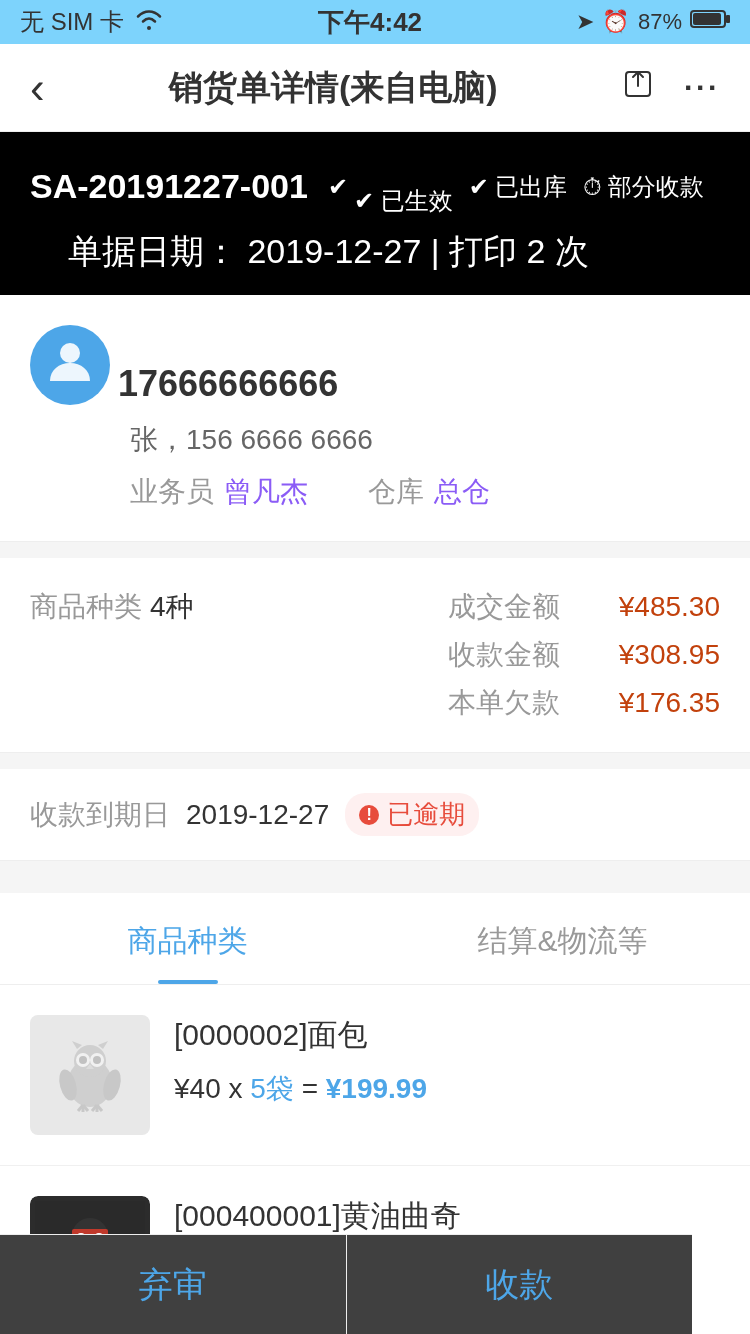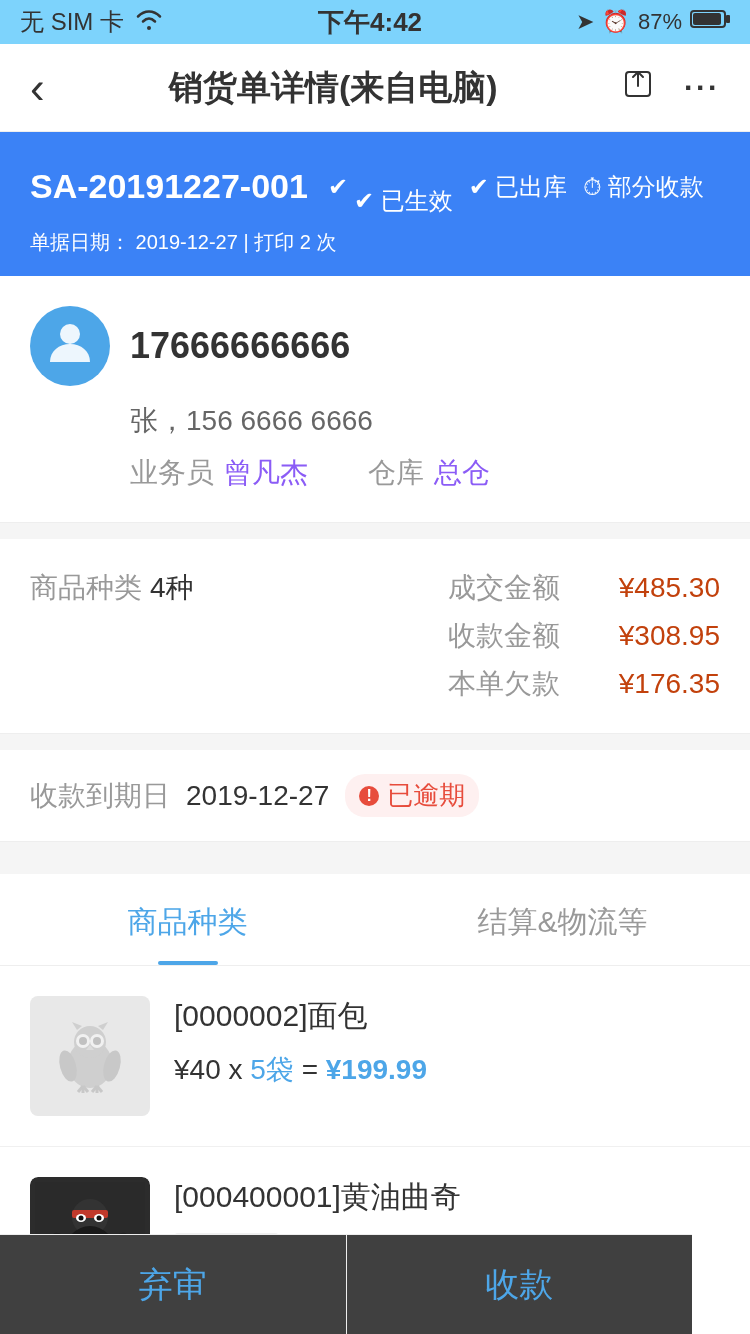--- a/index.html
+++ b/index.html
@@ -41,21 +41,21 @@
     .nav-title {
       font-size: 34px;
       font-weight: 600;
       color: #333;
     }
     .nav-icons { display: flex; align-items: center; gap: 30px; }
     .nav-icon { font-size: 36px; color: #333; cursor: pointer; }
 
     
     .order-header {
-      background: #3b82f6;
+      background: #000000;
       padding: 24px 30px 20px;
     }
     .order-id-row {
       display: flex;
       align-items: center;
       gap: 20px;
       margin-bottom: 12px;
     }
     .order-id {
       font-size: 34px;
@@ -65,34 +65,35 @@
     .badges { display: flex; gap: 16px; align-items: center; }
     .badge {
       display: flex;
       align-items: center;
       gap: 6px;
       color: #fff;
       font-size: 24px;
     }
     .order-date-row {
       color: #fff;
-      font-size: 20px;
+      font-size: 34px;
+      margin-left: 38px;
     }
 
     
     .customer-section {
       background: #fff;
       padding: 30px;
       margin-top: 0;
       border-bottom: 1px solid #eee;
     }
     .customer-top {
       display: flex;
-      align-items: center;
-      gap: 20px;
+      align-items: flex-end;
+      gap: 8px;
       margin-bottom: 16px;
     }
     .avatar {
       width: 80px;
       height: 80px;
       border-radius: 50%;
       background: #4da6e8;
       display: flex;
       align-items: center;
       justify-content: center;

